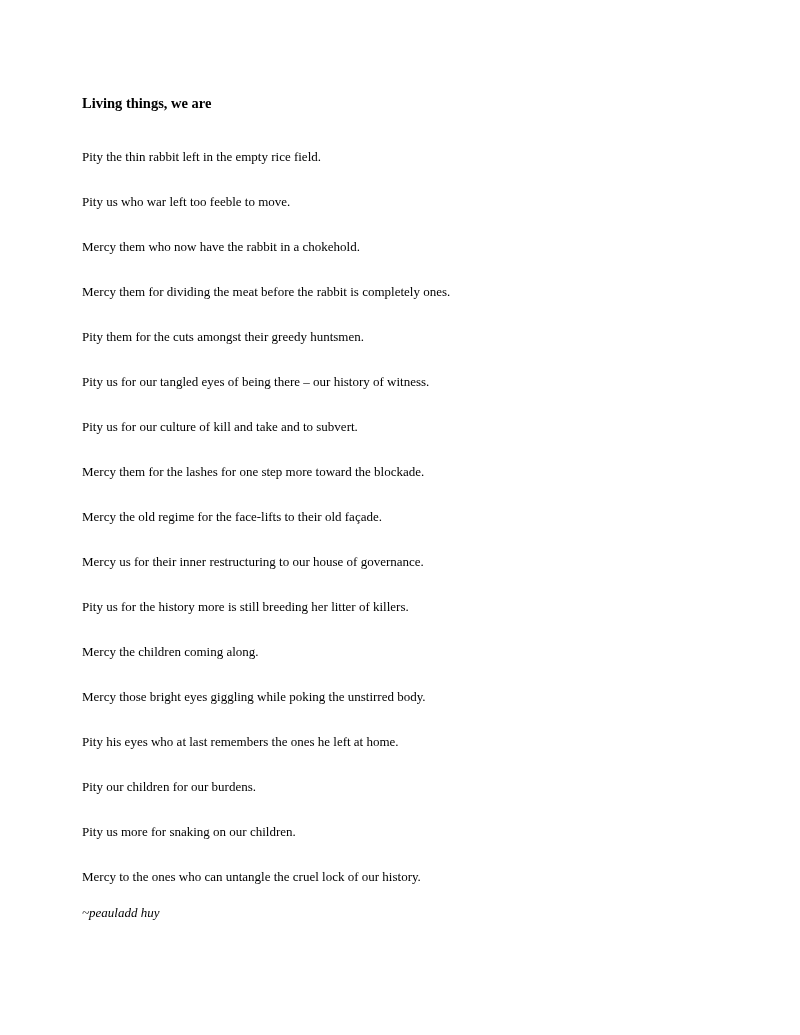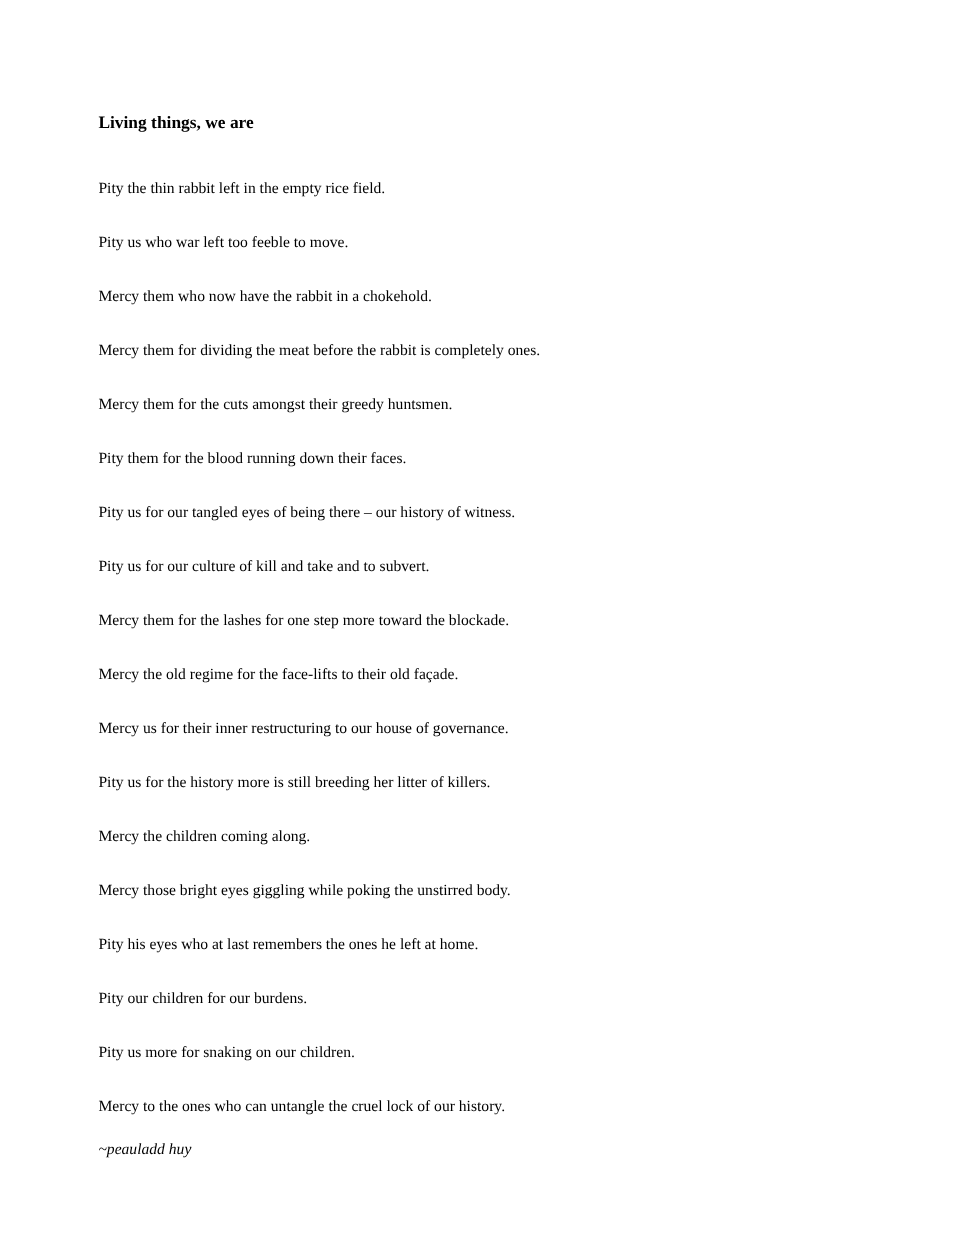--- a/index.html
+++ b/index.html
@@ -18,22 +18,21 @@
 <div class="page">
   <p class="title">Living things, we are</p>
   <div class="stanzas">
     <div class="stanza">
       <span class="line">Pity the thin rabbit left in the empty rice field.</span>
       <span class="line">Pity us who war left too feeble to move.</span>
       <span class="line">Mercy them who now have the rabbit in a chokehold.</span>
     </div>
     <div class="stanza">
       <span class="line">Mercy them for dividing the meat before the rabbit is completely ones.</span>
-      <span class="line">Mercy them for the cuts amongst their greedy huntsmen.</span>
-      <span class="line">Pity them for the blood running down their faces.</span>
+      <span class="line">Pity them for the cuts amongst their greedy huntsmen.</span>
     </div>
     <div class="stanza">
       <span class="line">Pity us for our tangled eyes of being there – our history of witness.</span>
       <span class="line">Pity us for our culture of kill and take and to subvert.</span>
       <span class="line">Mercy them for the lashes for one step more toward the blockade.</span>
     </div>
     <div class="stanza">
       <span class="line">Mercy the old regime for the face-lifts to their old façade.</span>
       <span class="line">Mercy us for their inner restructuring to our house of governance.</span>
       <span class="line">Pity us for the history more is still breeding her litter of killers.</span>

